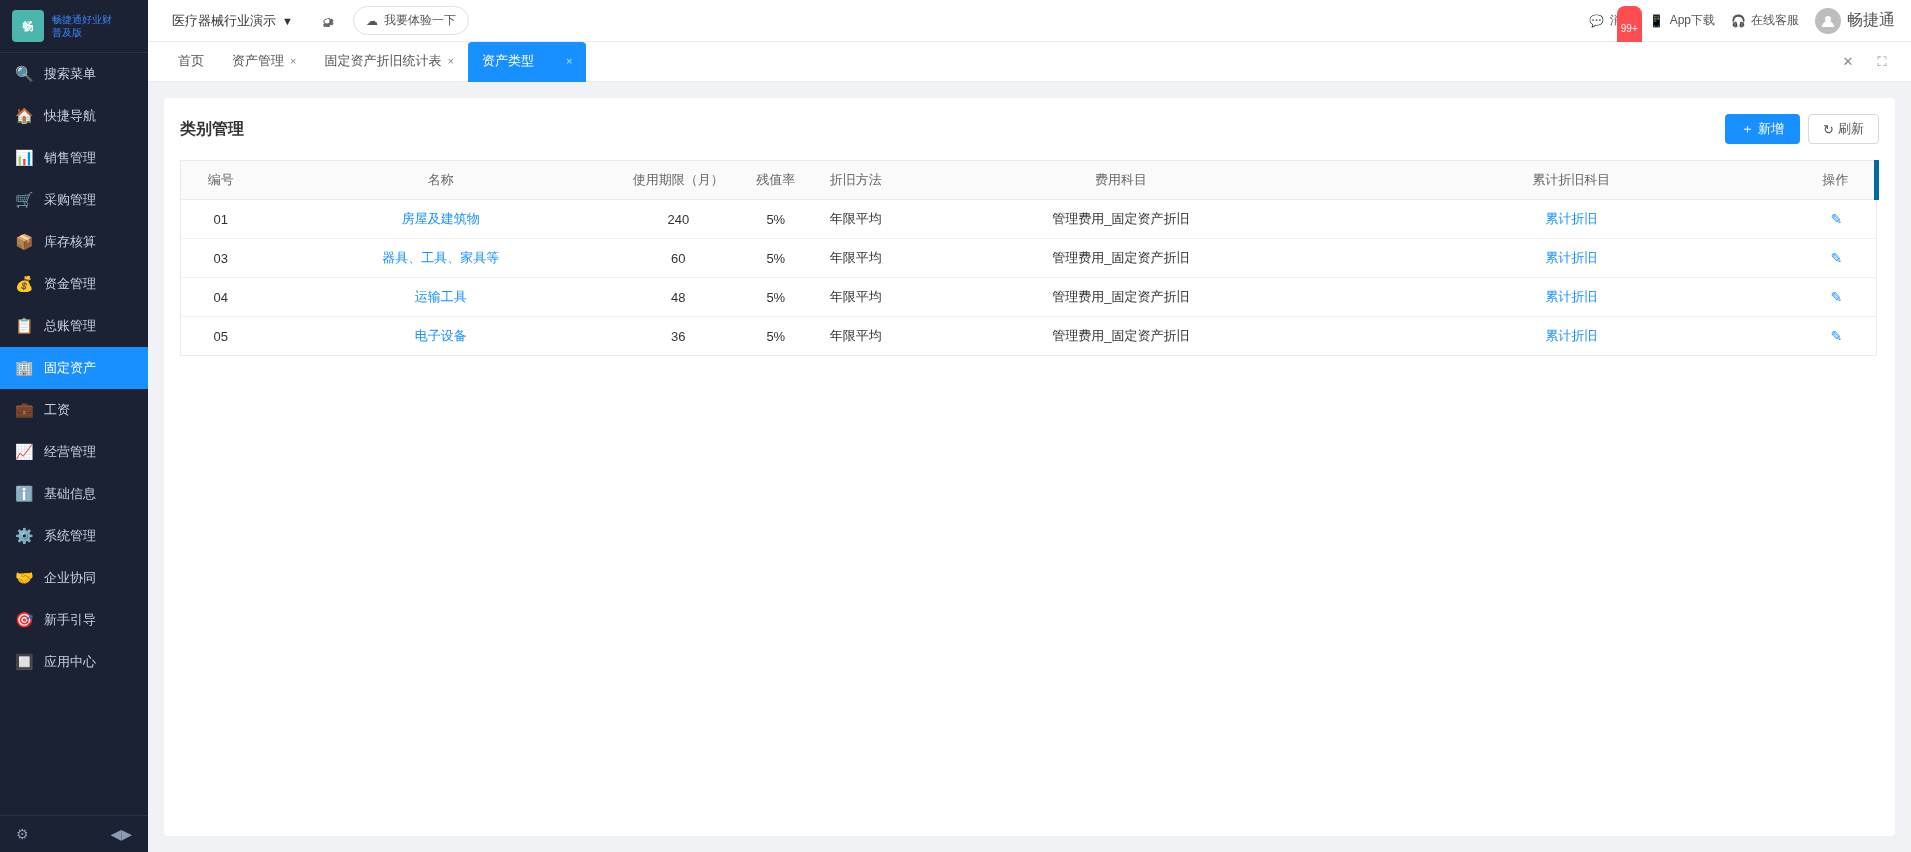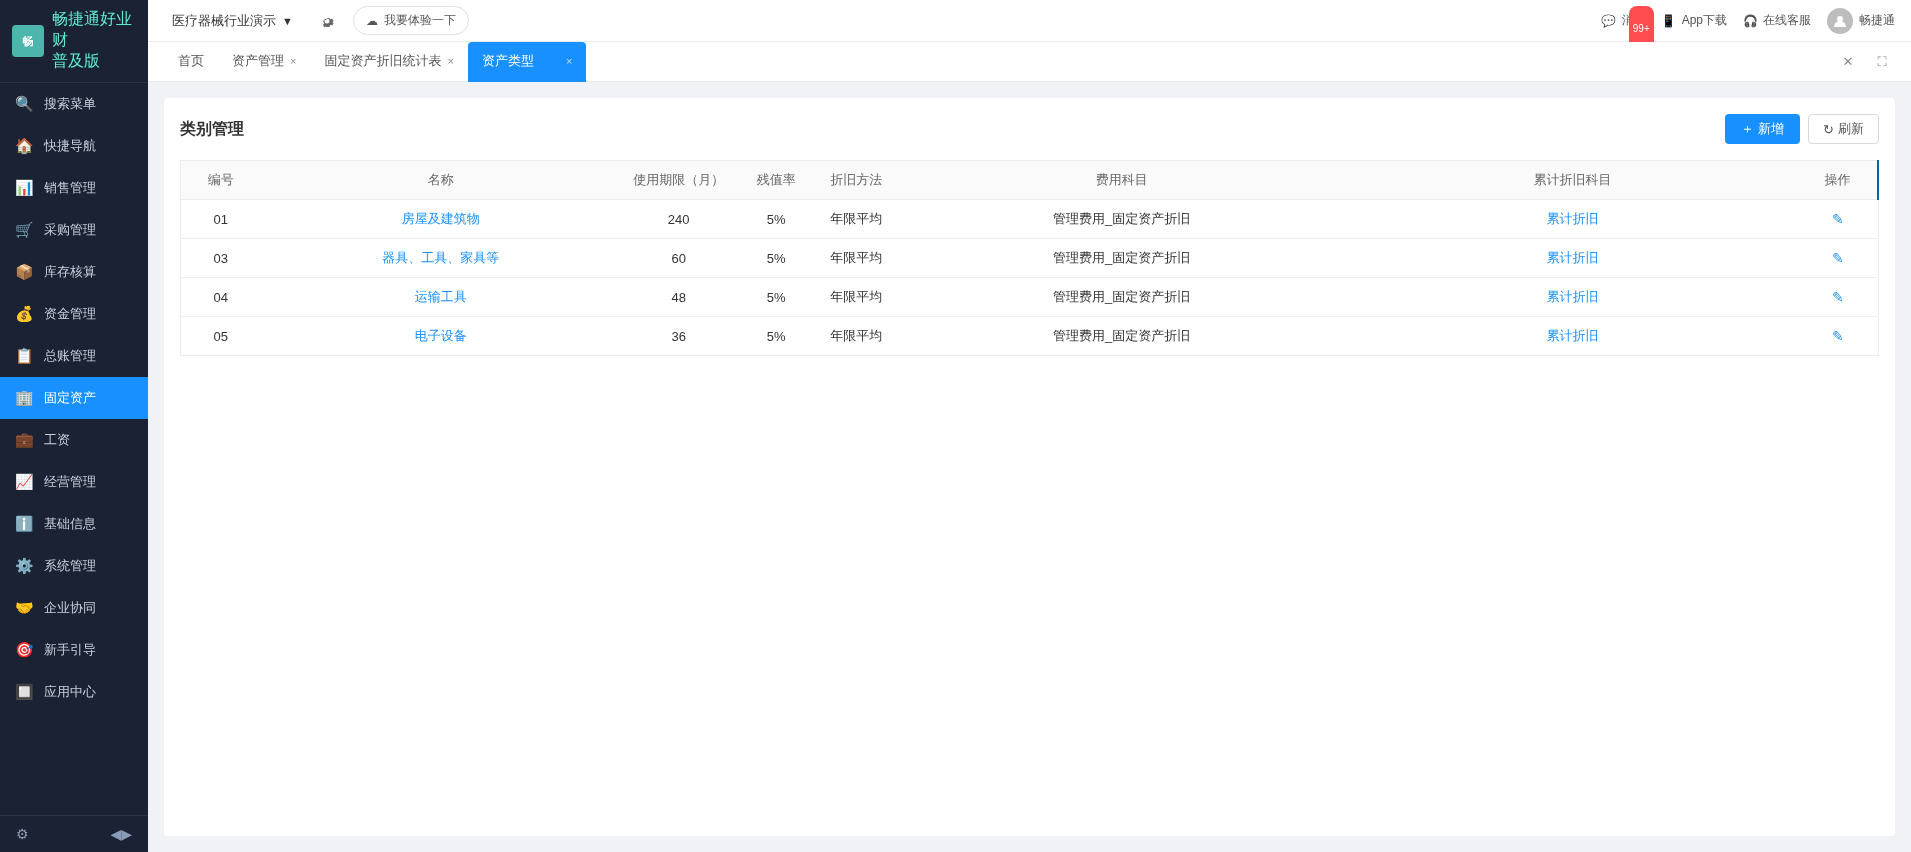--- a/index.html
+++ b/index.html
@@ -31,24 +31,23 @@
       border-radius: 4px;
       display: flex;
       align-items: center;
       justify-content: center;
       color: white;
       font-size: 11px;
       font-weight: bold;
       flex-shrink: 0;
     }
     .sidebar-logo-text {
-      color: #5eead4;
-      font-size: 16px;
+      color: #3b82f6;
+      font-size: 10px;
       line-height: 1.3;
-      font-family: Liberation Mono, monospace;
     }
     .sidebar-nav {
       flex: 1;
       overflow-y: auto;
       overflow-x: hidden;
     }
     .sidebar-nav::-webkit-scrollbar { width: 4px; }
     .sidebar-nav::-webkit-scrollbar-thumb { background: #2a3447; border-radius: 2px; }
     .nav-item {
       display: flex;
@@ -160,21 +159,21 @@
       border-radius: 8px;
       min-width: 16px;
       text-align: center;
     }
     .user-area {
       display: flex;
       align-items: center;
       gap: 6px;
       cursor: pointer;
       color: #555;
-      font-size: 12px;
+      font-size: 16px;
     }
     .avatar {
       width: 26px;
       height: 26px;
       background: #bdbdbd;
       border-radius: 50%;
       display: flex;
       align-items: center;
       justify-content: center;
       color: white;
@@ -298,21 +297,21 @@
       background: #fafafa;
       color: #666;
       font-weight: 500;
       padding: 10px 12px;
       border-bottom: 1px solid #e8ecf0;
       border-top: 1px solid #e8ecf0;
       text-align: center;
       white-space: nowrap;
     }
     .data-table th:first-child { border-left: 1px solid #e8ecf0; text-align: center; width: 80px; }
-    .data-table th:last-child { border-right: 2px solid #0369a1; width: 80px; }
+    .data-table th:last-child { border-right: 5px solid #0369a1; width: 80px; }
     .data-table td {
       padding: 10px 12px;
       border-bottom: 1px solid #f0f0f0;
       text-align: center;
       color: #333;
     }
     .data-table td:first-child { border-left: 1px solid #e8ecf0; }
     .data-table td:last-child { border-right: 1px solid #e8ecf0; }
     .data-table td:nth-child(2) { text-align: center; }
     .data-table tr:last-child td { border-bottom: 1px solid #e8ecf0; }

